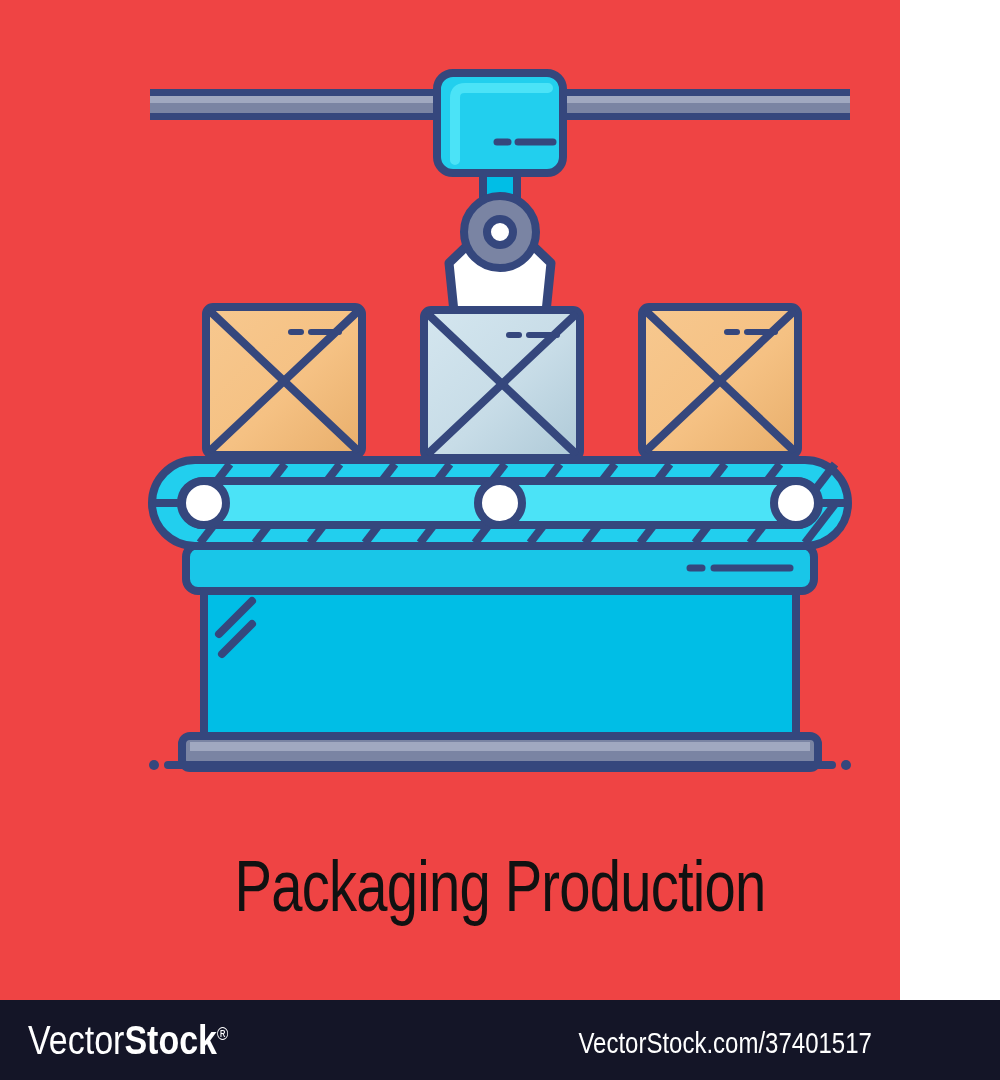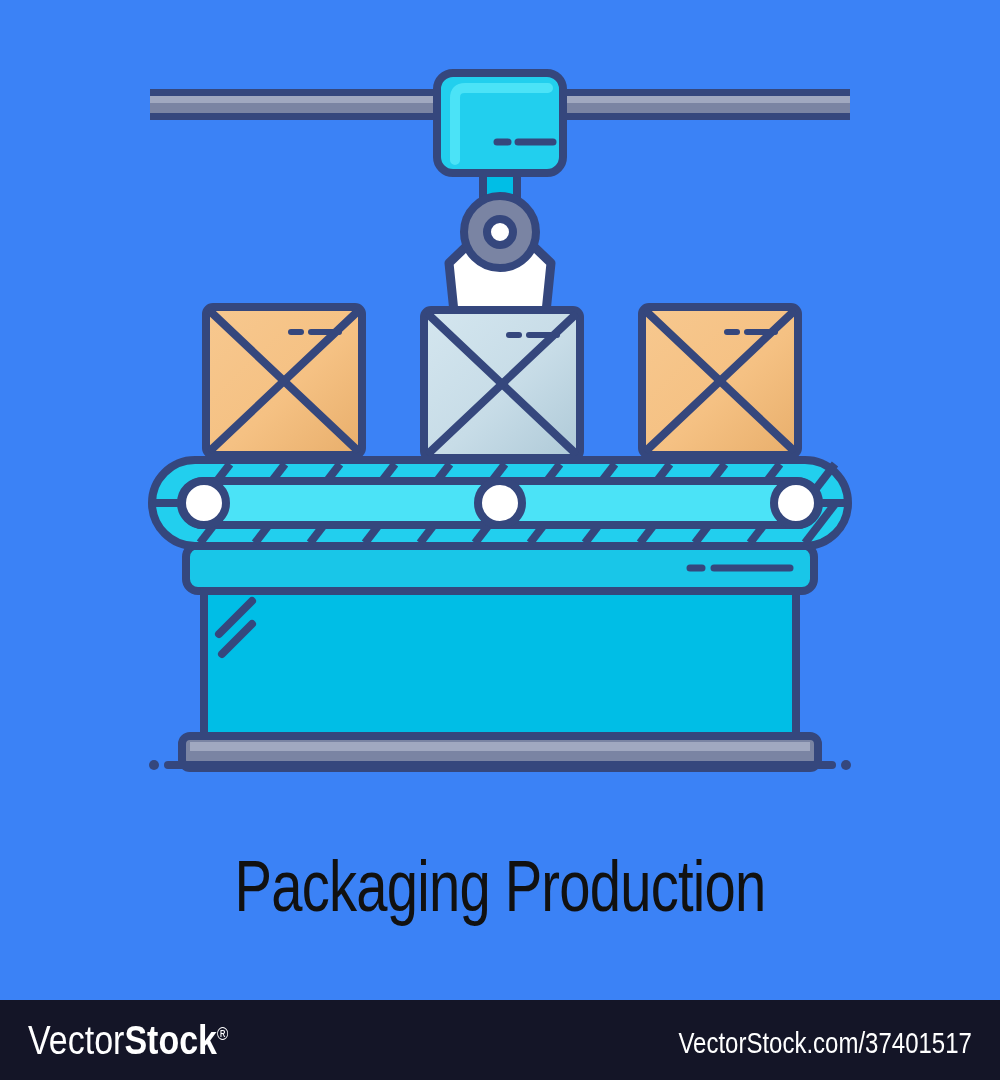--- a/index.html
+++ b/index.html
@@ -9,23 +9,23 @@
   }
   body {
     width: 1000px;
     height: 1080px;
     font-family: "Liberation Sans", sans-serif;
     overflow: hidden;
     position: relative;
   }
   #stage {
     position: relative;
-    width: 1000px;
+    width: 900px;
     height: 1080px;
-    background: #3b82f6;
+    background: #ef4444;
   }
   .illustration {
     position: absolute;
     left: 0;
     top: 0;
     width: 1000px;
     height: 800px;
   }
   .caption {
     position: absolute;

